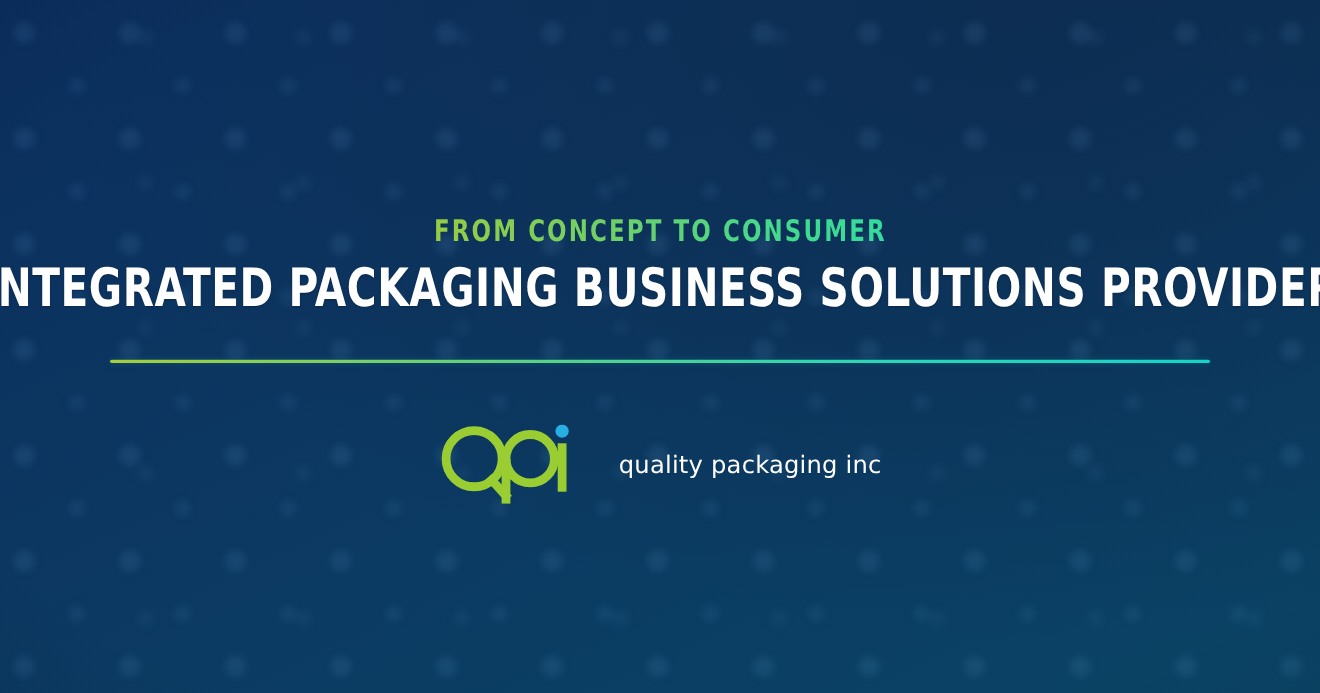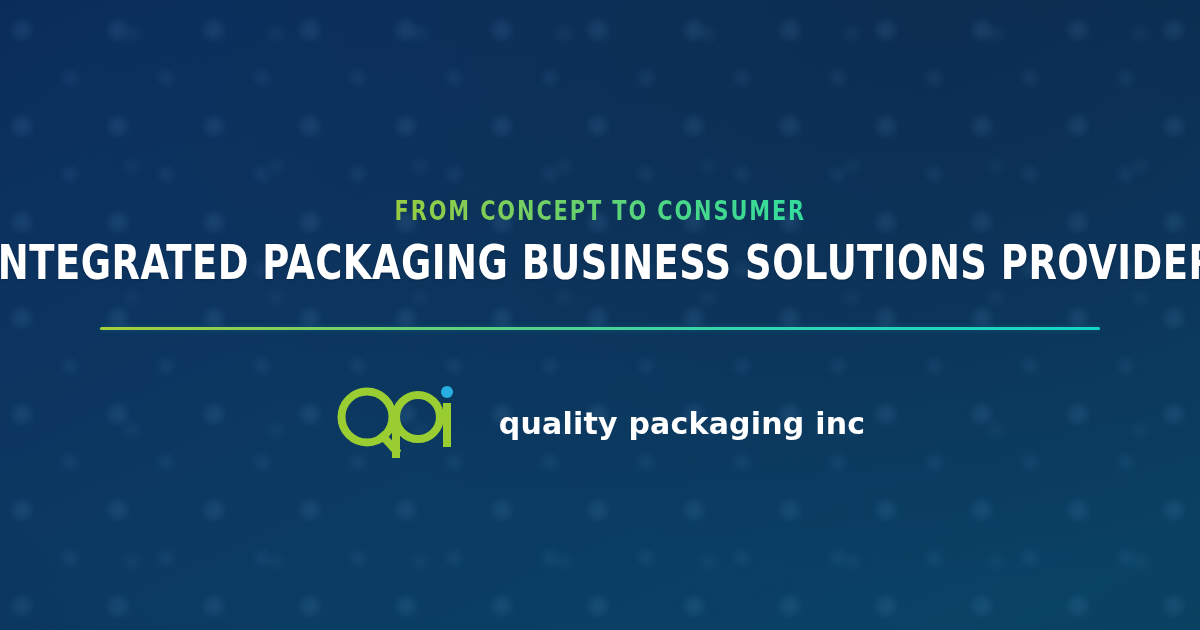--- a/index.html
+++ b/index.html
@@ -102,22 +102,22 @@
   .logo{
     margin-top:56px;
     display:flex;
     align-items:center;
     gap:24px;
     height:72px;
   }
   .logo-mark{ display:block; }
   .logo-word{
     font-family:"DejaVu Sans","Liberation Sans", sans-serif;
-    font-weight:700;
-    font-size:30px;
+    font-weight:400;
+    font-size:22px;
     line-height:1;
     letter-spacing:0.2px;
     color:#ffffff;
     white-space:nowrap;
     transform:translateY(2px);
     margin-left:16px;
   }
 </style>
 </head>
 <body>

